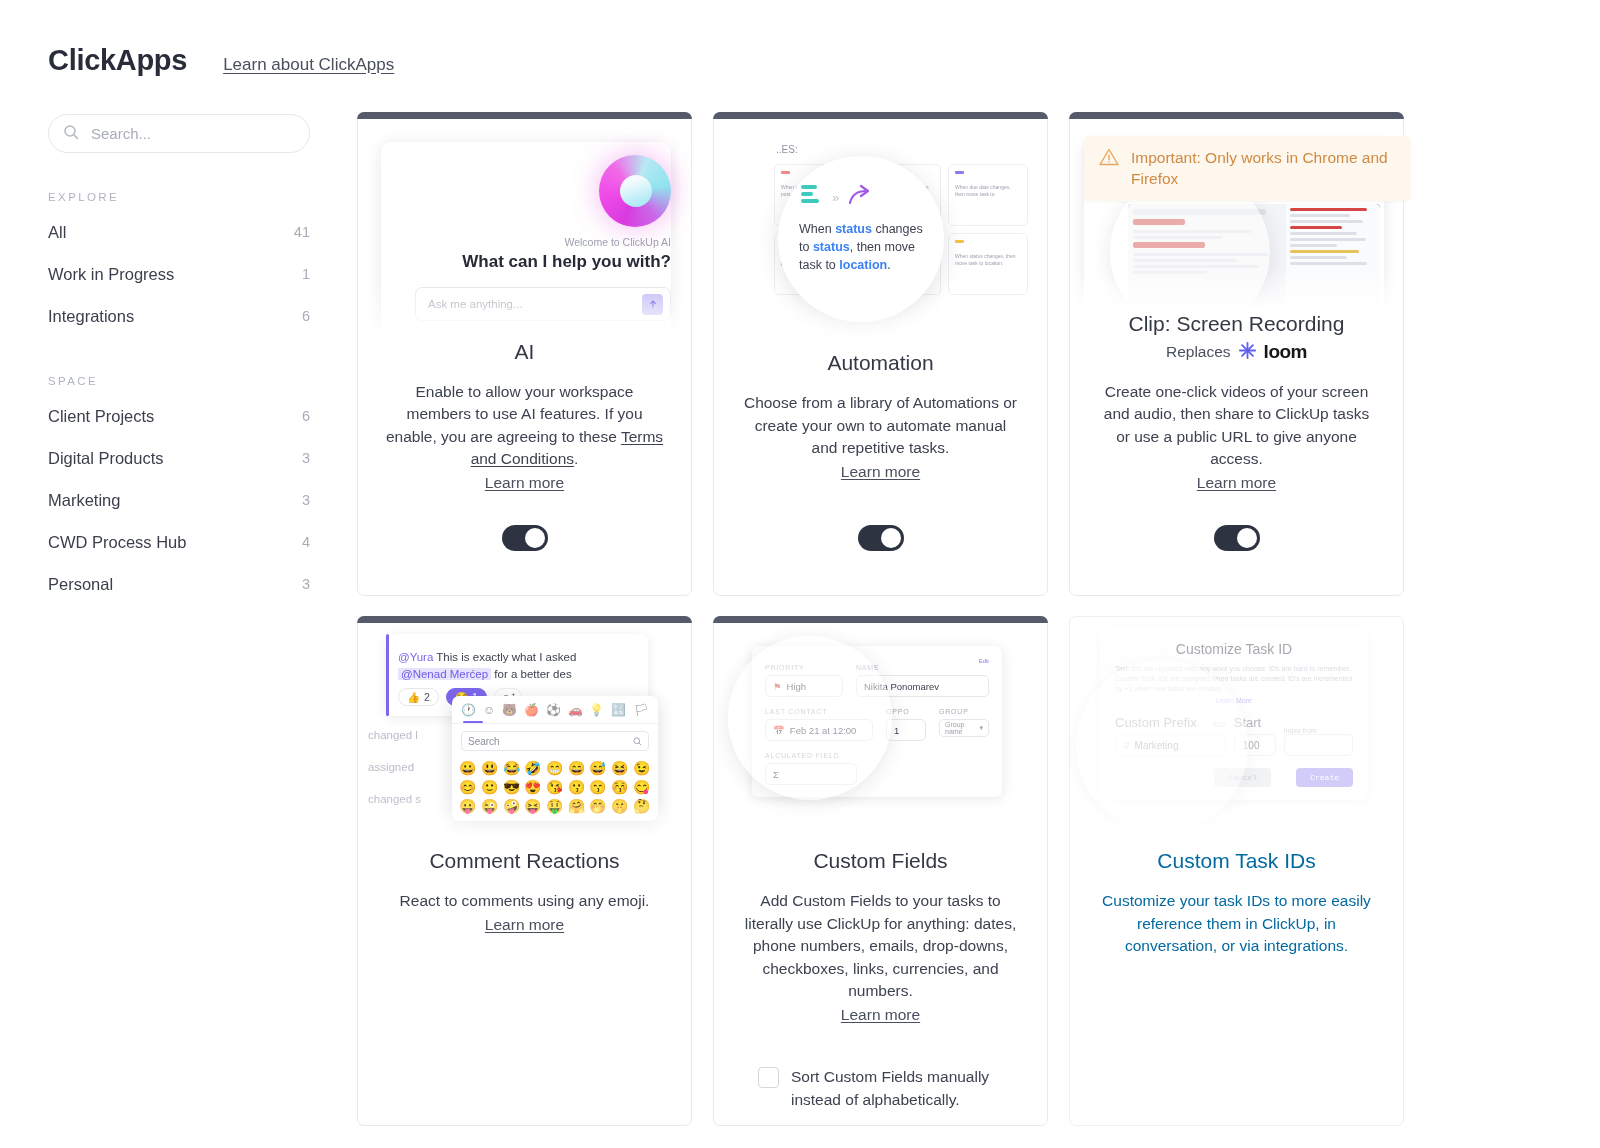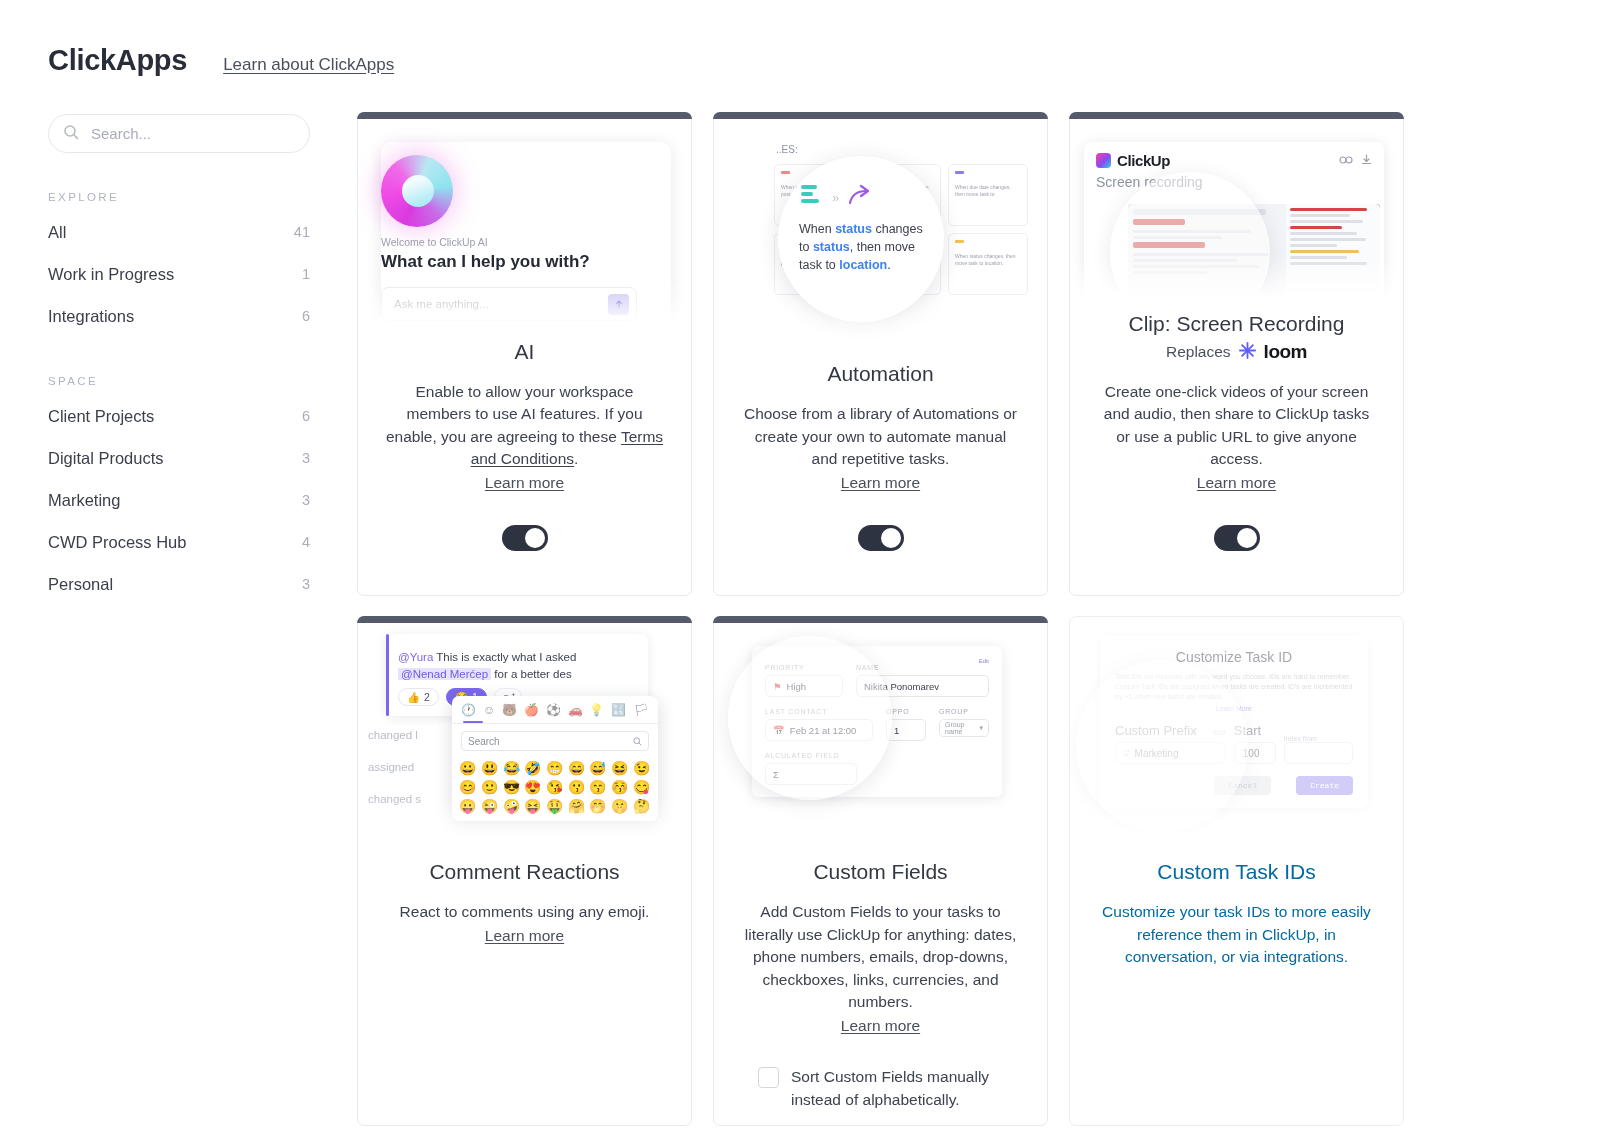--- a/index.html
+++ b/index.html
@@ -67,21 +67,21 @@
   .preview {
     position: relative; width: 100%; height: 228px;
     margin-top: 7px; overflow: hidden;
     -webkit-mask-image: linear-gradient(to bottom, #000 78%, rgba(0,0,0,0) 100%);
     mask-image: linear-gradient(to bottom, #000 78%, rgba(0,0,0,0) 100%);
   }
   .preview.tall { height: 222px; }
   .card.disabled .preview { opacity: 0.45; }
 
   
-  .card-title { font-size: 21px; color: #333844; margin-top: 14px; text-align: center; }
+  .card-title { font-size: 21px; color: #333844; margin-top: 3px; text-align: center; }
   .card-sub { font-size: 15.5px; color: #4a4f5e; display: flex; align-items: center; gap: 7px; margin-top: 5px; }
   .loom-word { font-weight: bold; font-size: 19px; color: #16171a; letter-spacing: -0.5px; }
   .card-desc {
     font-size: 15.5px; line-height: 22.5px; color: #3d4250;
     text-align: center; padding: 0 27px; margin-top: 17px;
   }
   .card-desc .ul { text-decoration: underline; text-underline-offset: 2px; cursor: pointer; }
   .learn-more {
     font-size: 15.5px; color: #4a4f5e; text-decoration: underline;
     text-underline-offset: 2px; margin-top: 1px; cursor: pointer; display: block; text-align: center;
@@ -107,21 +107,21 @@
     background: #fdf7ed; border-radius: 6px;
     display: flex; gap: 11px; padding: 11px 14px 12px 14px;
     box-shadow: 0 1px 3px rgba(0,0,0,0.04);
   }
   .warn-text { font-size: 15.5px; line-height: 21px; color: #d08a43; }
 
   
   .ai-panel {
     position: absolute; left: 23px; top: 22px; width: 290px; height: 196px;
     background: #fff; border-radius: 11px; box-shadow: 0 2px 16px rgba(30,20,60,0.10);
-    display: flex; flex-direction: column; align-items: flex-start;
+    display: flex; flex-direction: column; align-items: flex-end;
   }
   .ai-orb {
     width: 72px; height: 72px; border-radius: 50%; margin-top: 13px;
     background:
       radial-gradient(circle at 50% 58%, #ffffff 0 16%, rgba(255,255,255,0) 17%),
       conic-gradient(from 200deg, #d93ae0, #ef4ae6, #f06ae8, #b8e8f2, #8fe4ef, #c96ae8, #d93ae0);
     position: relative;
     filter: drop-shadow(0 0 14px rgba(230,70,220,0.40));
   }
   .ai-orb::after {
@@ -191,21 +191,21 @@
 
   
   .cf-card { position: absolute; left: 38px; top: 22px; width: 250px; background: #fff; border-radius: 7px; box-shadow: 0 2px 13px rgba(30,30,60,0.10); padding: 12px 13px; }
   .cf-row { display: flex; gap: 13px; margin-bottom: 11px; }
   .cf-lbl { font-size: 7px; letter-spacing: 0.8px; color: #a8acb8; margin-bottom: 4px; }
   .cf-val { border: 1px solid #e6e7ec; border-radius: 5px; height: 22px; display: flex; align-items: center; gap: 5px; padding: 0 7px; font-size: 9.5px; color: #3d4250; }
   .cf-sel { border: 1px solid #e6e7ec; border-radius: 5px; height: 18px; display: flex; align-items: center; justify-content: space-between; padding: 0 5px; font-size: 7px; color: #9ca1ad; }
   .cf-mag { position: absolute; left: 14px; top: 12px; width: 164px; height: 164px; border-radius: 50%; background: rgba(255,255,255,0.5); box-shadow: 0 4px 20px rgba(40,40,70,0.10); pointer-events: none; }
 
   
-  .ct-card { position: absolute; left: 30px; top: 12px; width: 268px; background: #fff; border-radius: 7px; box-shadow: 0 2px 12px rgba(30,30,60,0.08); padding: 13px 15px; }
+  .ct-card { position: absolute; left: 30px; top: 4px; width: 268px; background: #fff; border-radius: 7px; box-shadow: 0 2px 12px rgba(30,30,60,0.08); padding: 13px 15px; }
   .ct-title { font-size: 14px; color: #3a3f4d; text-align: center; font-weight: 500; }
   .ct-desc { font-size: 7px; line-height: 10px; color: #b3b7c1; margin-top: 7px; }
   .ct-link { font-size: 7px; color: #8e82e8; text-align: center; margin-top: 3px; }
   .ct-fields { display: flex; gap: 8px; align-items: flex-end; margin-top: 11px; }
   .ct-lbl { font-size: 13px; color: #5a5f6e; margin-bottom: 4px; }
   .ct-sm { font-size: 7px; color: #b3b7c1; }
   .ct-in { border: 1px solid #e6e7ec; border-radius: 5px; height: 22px; display: flex; align-items: center; gap: 5px; padding: 0 8px; font-size: 10px; color: #4a4f5e; }
   .ct-btns { display: flex; gap: 25px; justify-content: flex-end; margin-top: 12px; font-family: Liberation Mono, monospace; }
   .ct-btn { border-radius: 4px; font-size: 8px; padding: 5px 14px; color: #fff; }
   .ct-cancel { background: #e3e5ea; color: #9ca1ad; }
@@ -384,20 +384,30 @@
       </div>
       <div class="toggle-wrap">
         <div class="toggle">
             <div class="knob"></div>
           </div>
       </div>
     </div>
 
     <div class="card row1">
       <div class="topbar"></div>
+      <div class="warn-banner">
+        <span>
+          <svg width="22" height="20" viewBox="0 0 22 20" fill="none">
+              <path d="M11 2.5L20 17.5H2L11 2.5z" stroke="#e8a95f" stroke-width="1.4" stroke-linejoin="round"></path>
+              <line x1="11" y1="8" x2="11" y2="12.5" stroke="#e8a95f" stroke-width="1.4" stroke-linecap="round"></line>
+              <circle cx="11" cy="14.8" r="0.8" fill="#e8a95f"></circle>
+            </svg>
+        </span>
+        <span class="warn-text">Important: Only works in Chrome and Firefox</span>
+      </div>
       <div class="preview">
         <div class="clip-card">
           <div class="clip-head">
             <span class="clip-brand">
                 <span class="clip-logo"></span>
                 <span>ClickUp</span>
               </span>
             <span style="display:flex;gap:8px;align-items:center;">
               <span><svg width="14" height="10" viewBox="0 0 14 10" fill="none">
                     <circle cx="4" cy="5" r="3" stroke="#9ca1ad" stroke-width="1.2"></circle>

